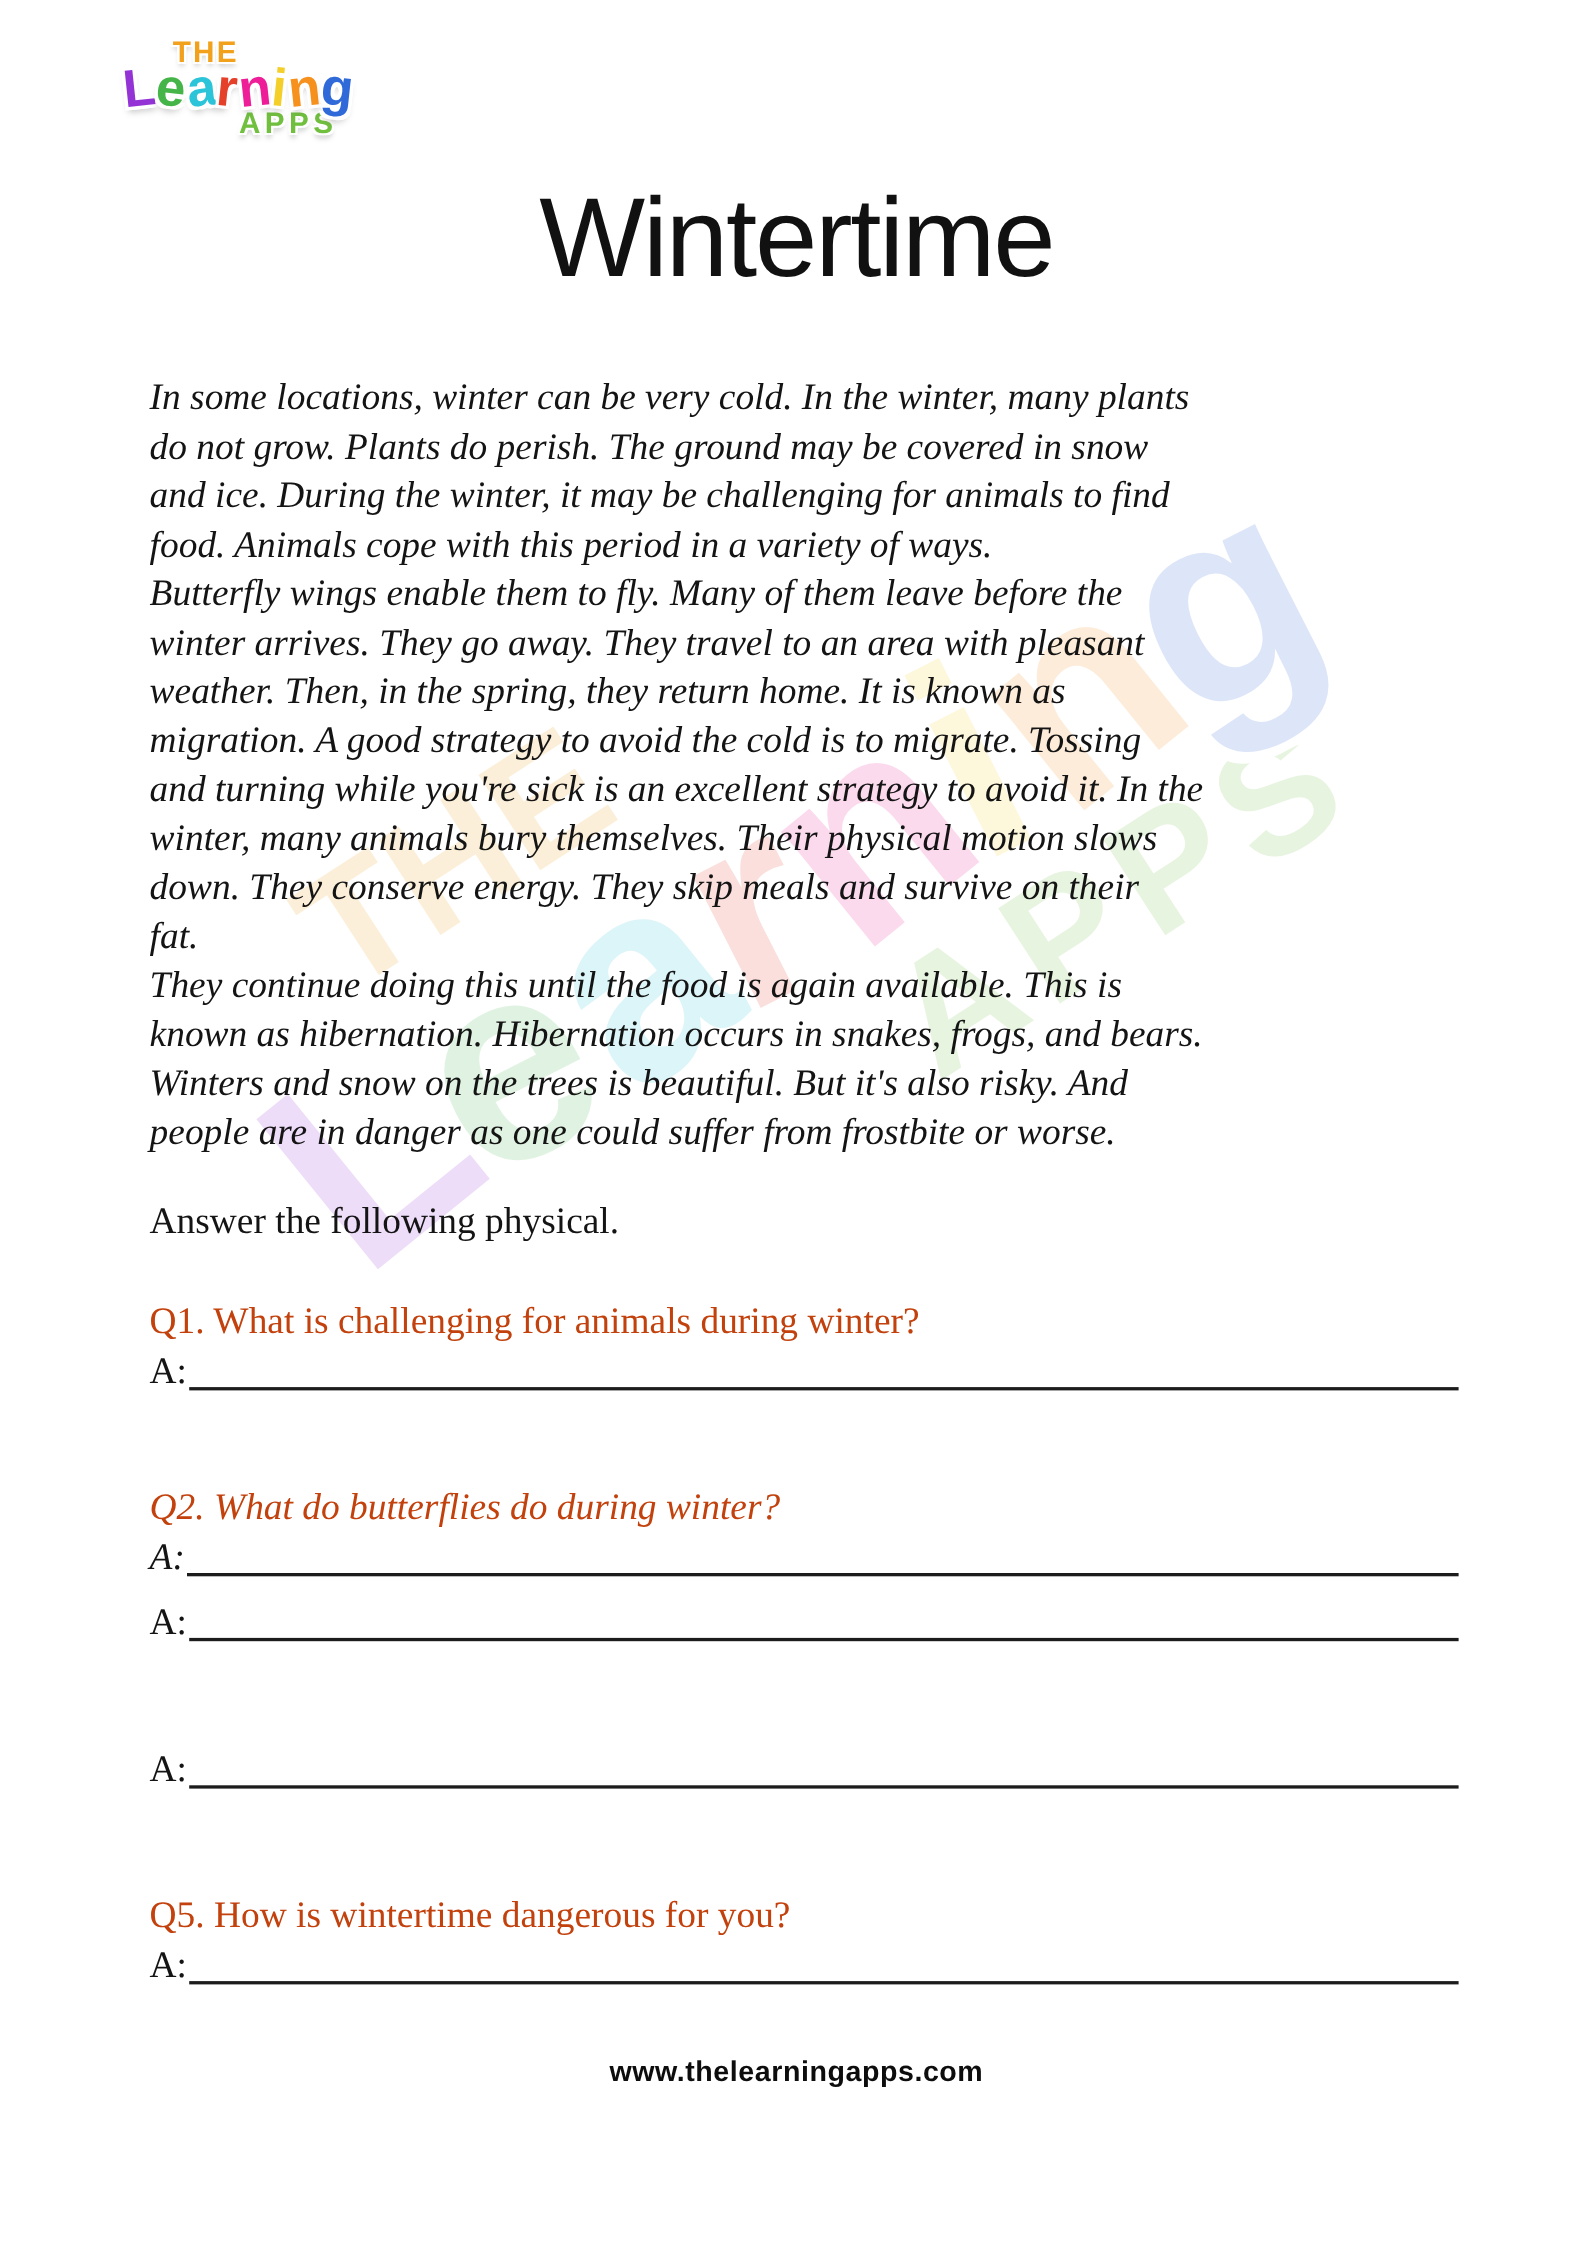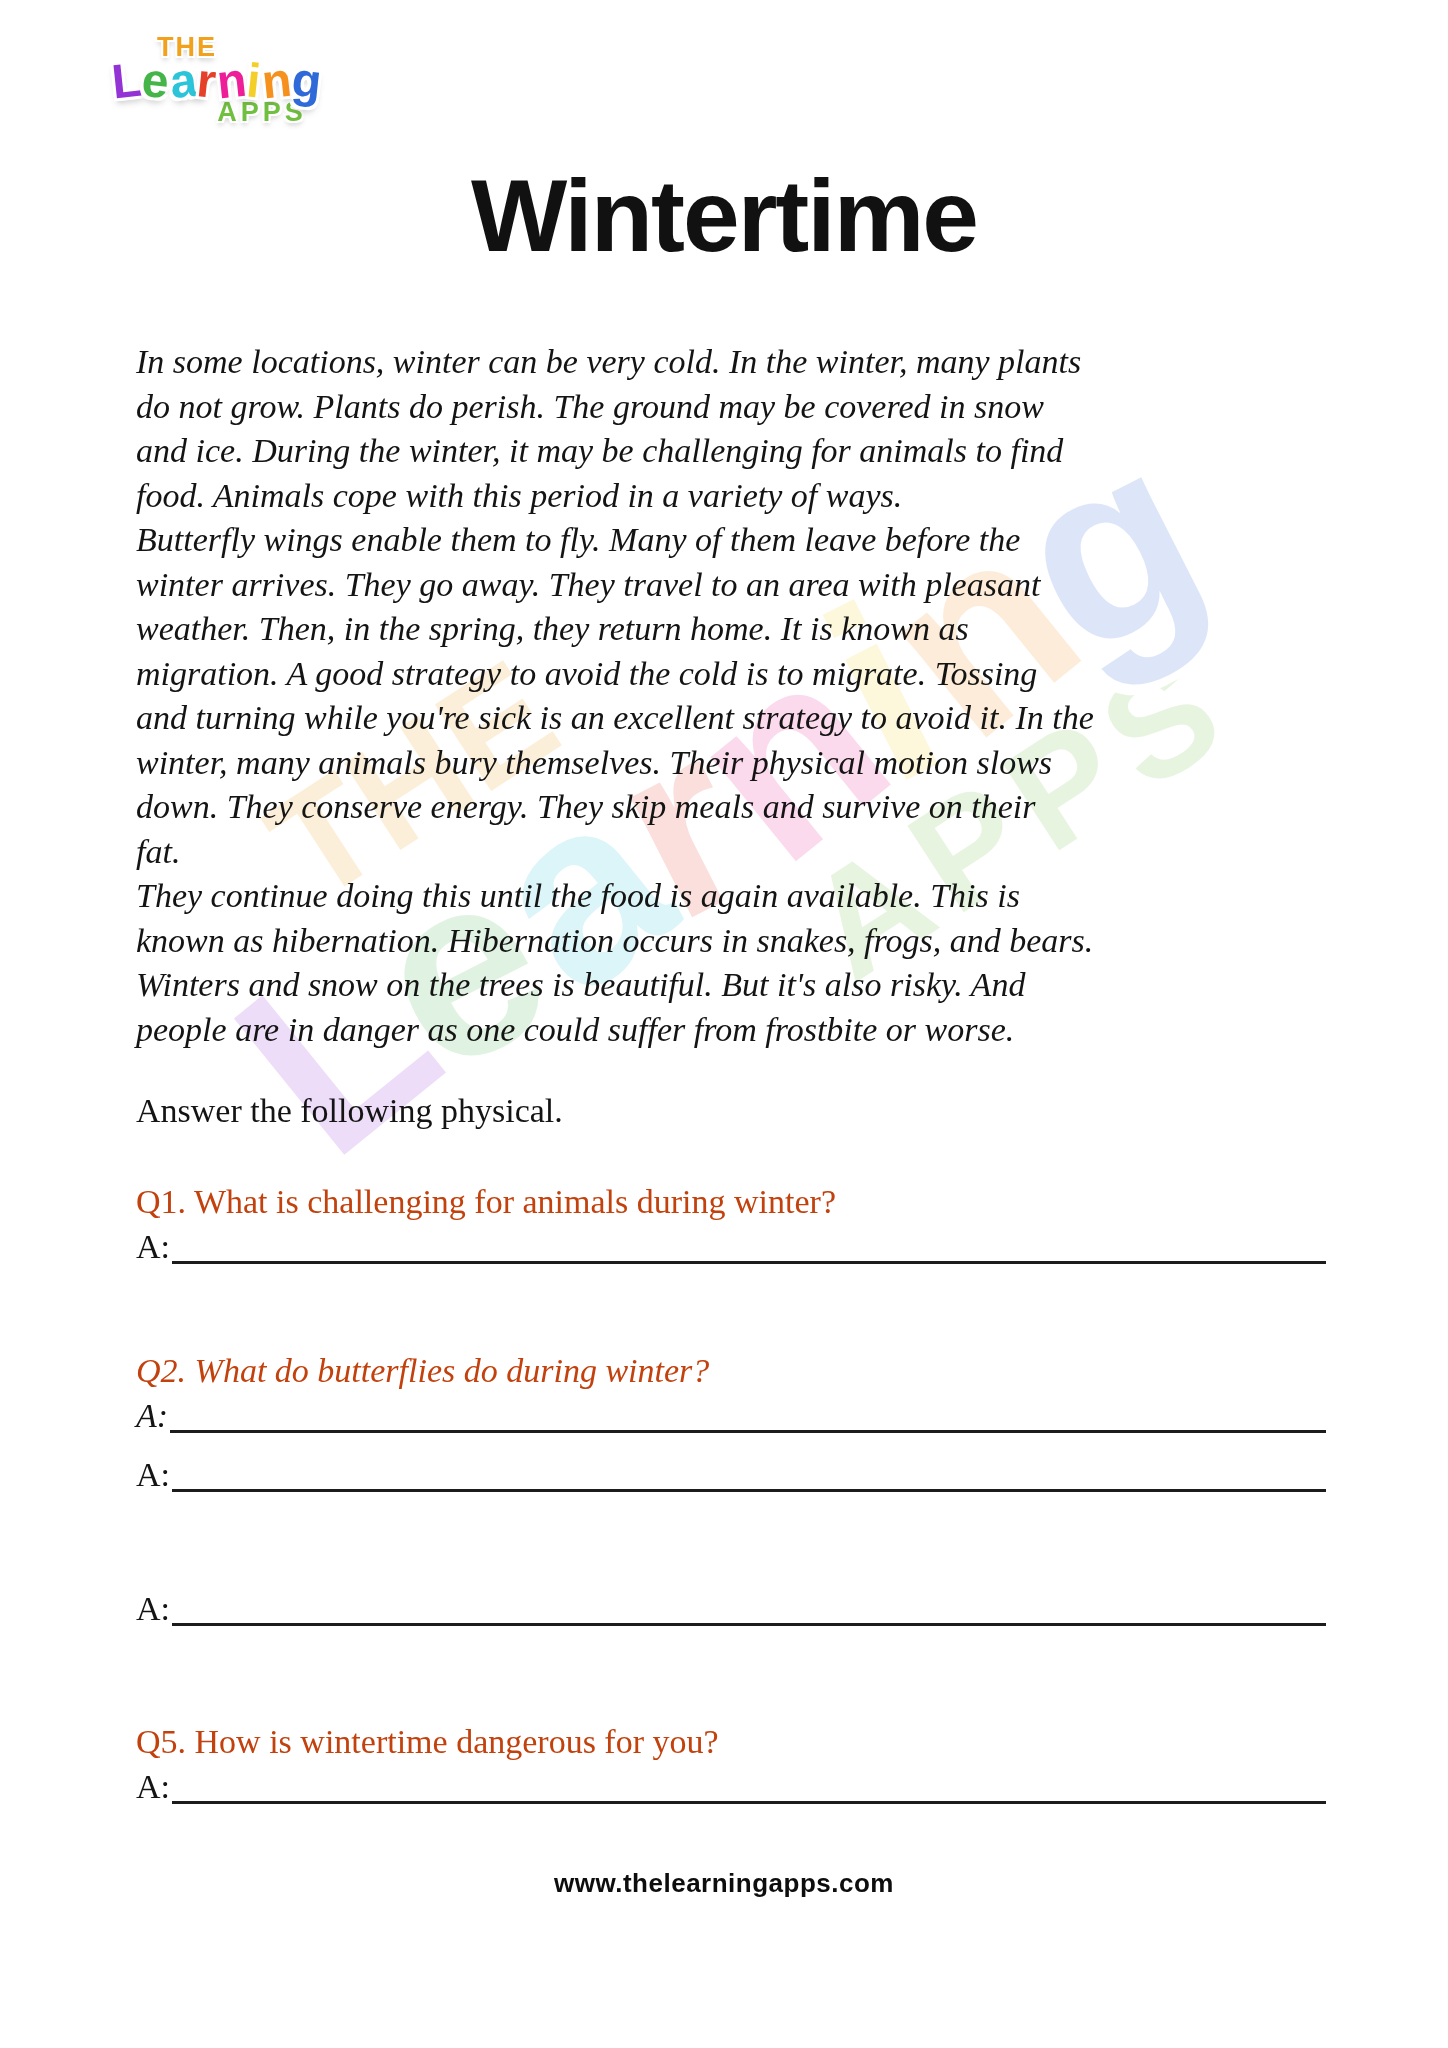--- a/index.html
+++ b/index.html
@@ -103,21 +103,21 @@
   }
 
   
   .title {
     position: absolute;
     left: 0;
     top: 158px;
     width: 100%;
     text-align: center;
     font-family: "Liberation Sans", sans-serif;
-    font-weight: bold;
+    font-weight: normal;
     font-size: 102px;
     letter-spacing: -2px;
     color: #111;
   }
 
   
   .passage {
     position: absolute;
     left: 136px;
     top: 340px;

